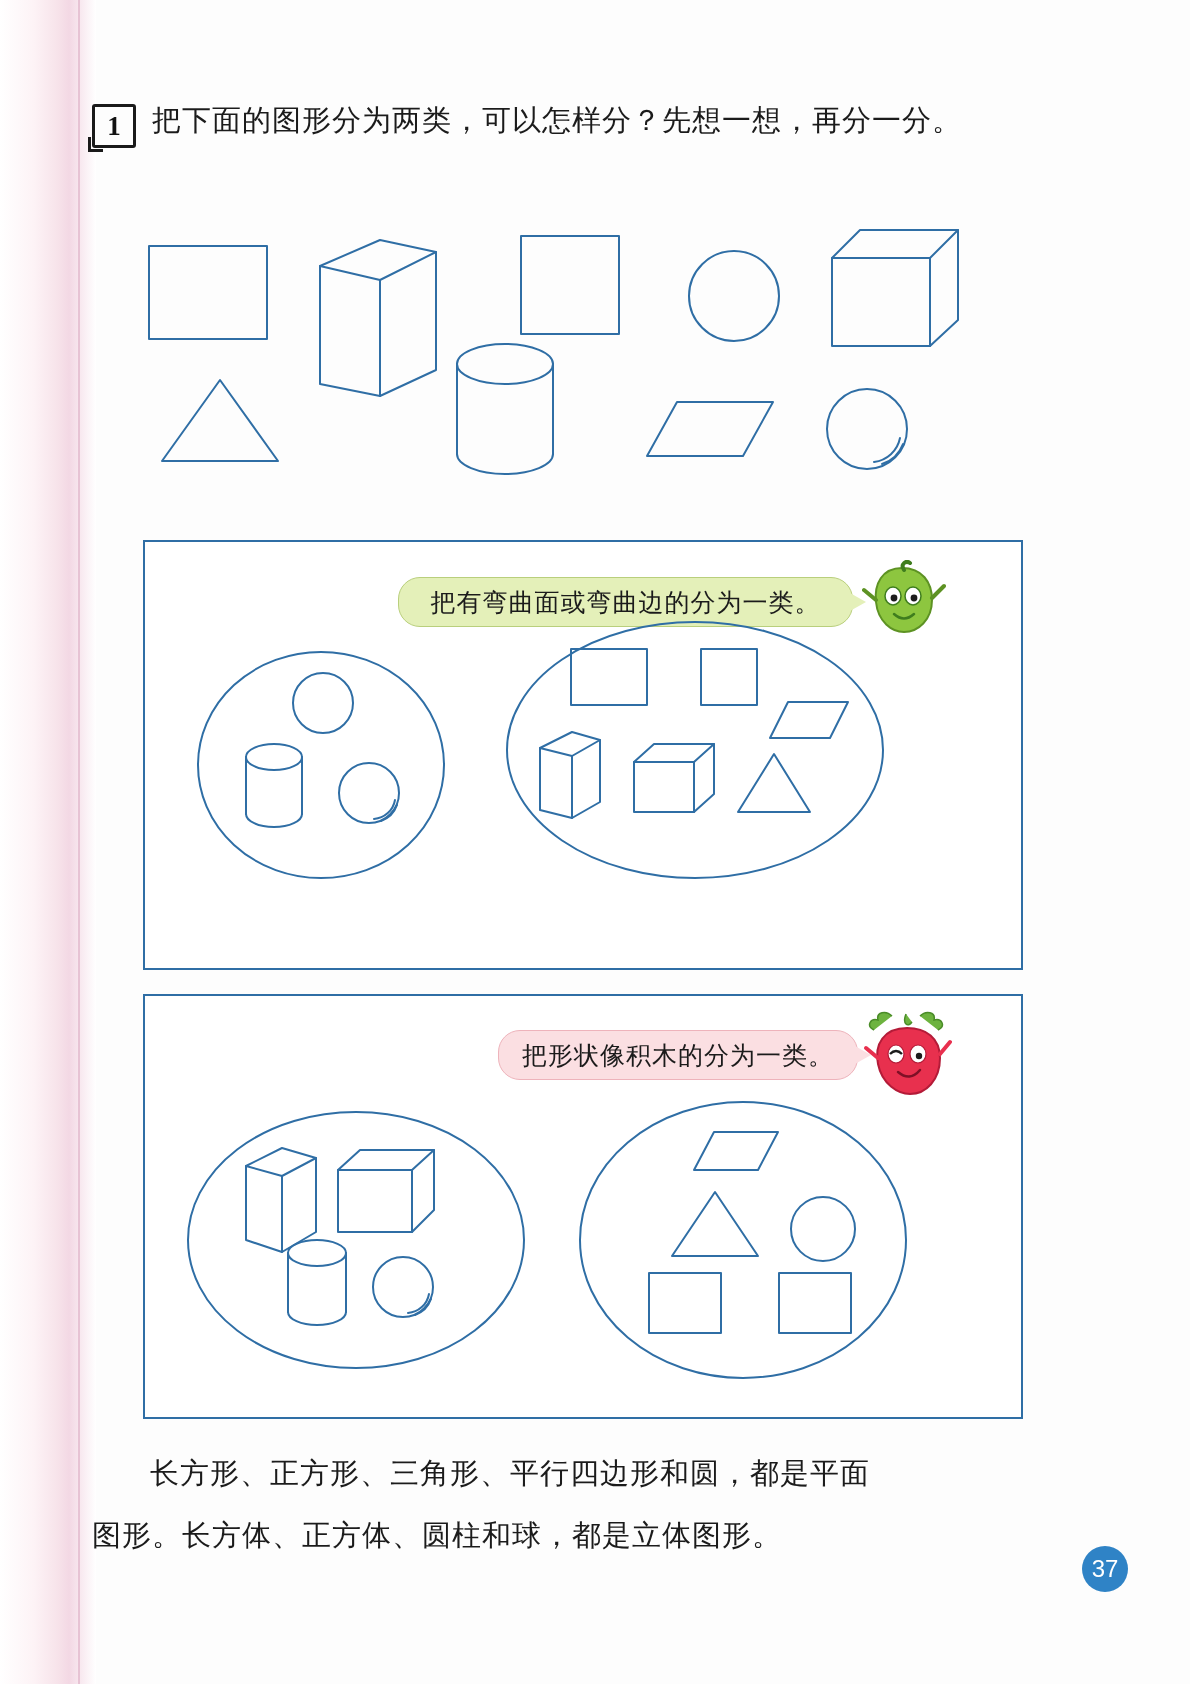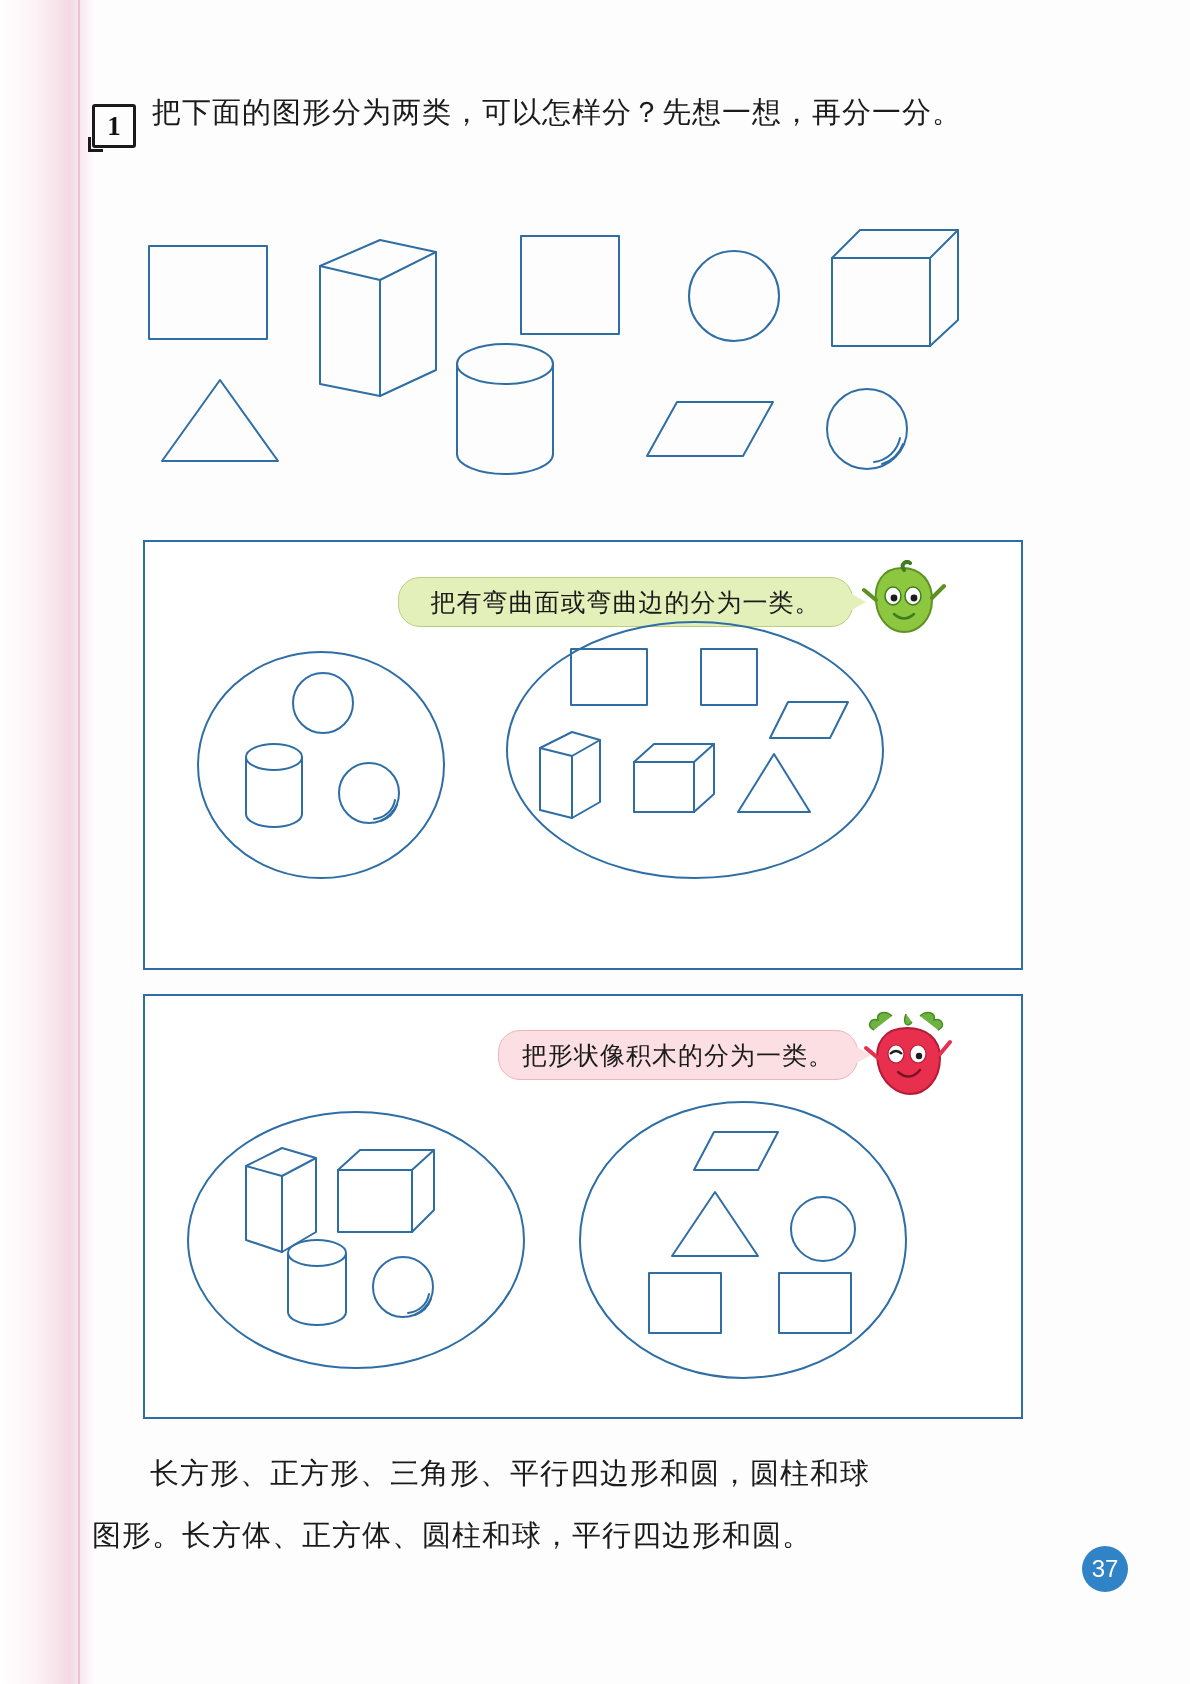--- a/index.html
+++ b/index.html
@@ -57,21 +57,21 @@
   }
   .prob-num .n {
     position: absolute; inset: 0;
     display: flex; align-items: center; justify-content: center;
     font-size: 27px; font-weight: bold; color: #111;
     font-family: "Liberation Serif", serif;
   }
 
   .prob-text {
     position: absolute;
-    left: 152px; top: 84px;
+    left: 152px; top: 92px;
     width: 880px;
     font-size: 29px;
     line-height: 56px;
     color: #1b1b1b;
     letter-spacing: 1px;
     font-family: "DejaVu Sans", sans-serif;
   }
 
   
   .shapes-area { position: absolute; left: 0; top: 0; width: 100%; height: 100%; pointer-events: none;}
@@ -354,19 +354,19 @@
     </svg>
     <svg class="ink" style="left:648px; top:1272px;" width="74" height="62">
       <rect x="1" y="1" width="72" height="60"></rect>
     </svg>
     <svg class="ink" style="left:778px; top:1272px;" width="74" height="62">
       <rect x="1" y="1" width="72" height="60"></rect>
     </svg>
   </div>
 
   <div class="footer-text">
-    <span>长方形、正方形、三角形、平行四边形和圆，圆柱和球</span>
-    <span class="l2">图形。长方体、正方体、圆柱和球，平行四边形和圆。</span>
+    <span>长方形、正方形、三角形、平行四边形和圆，都是平面</span>
+    <span class="l2">图形。长方体、正方体、圆柱和球，都是立体图形。</span>
   </div>
 
   <div class="page-num">37</div>
 
 </div>
 
 </body></html>

